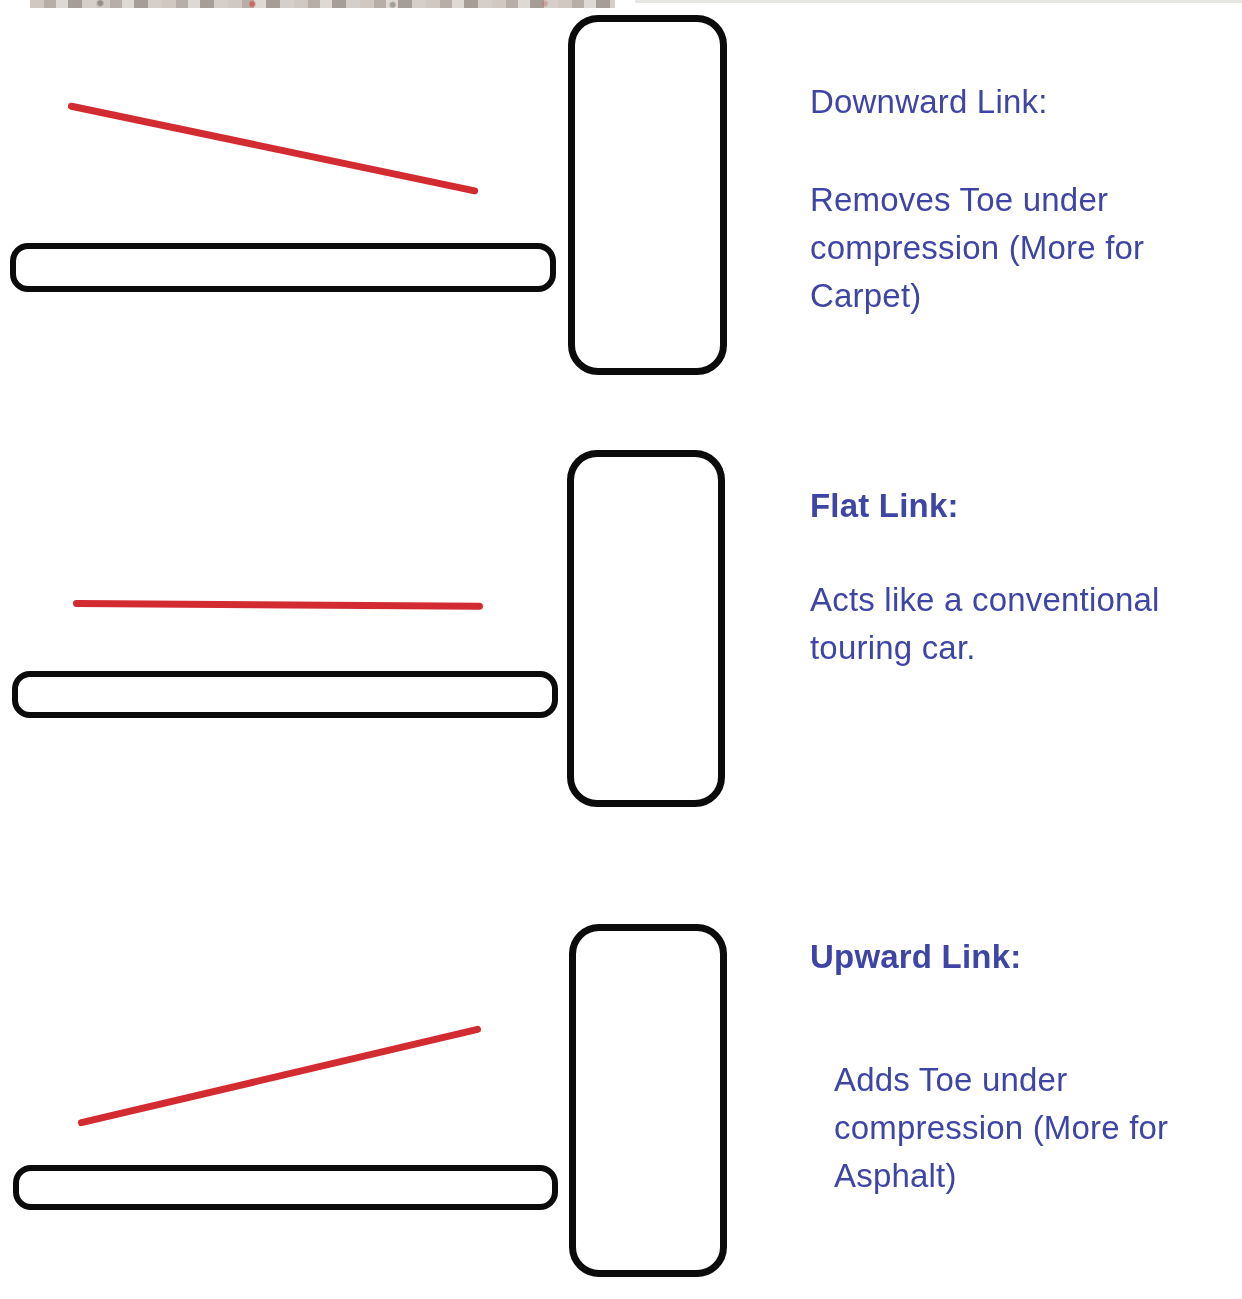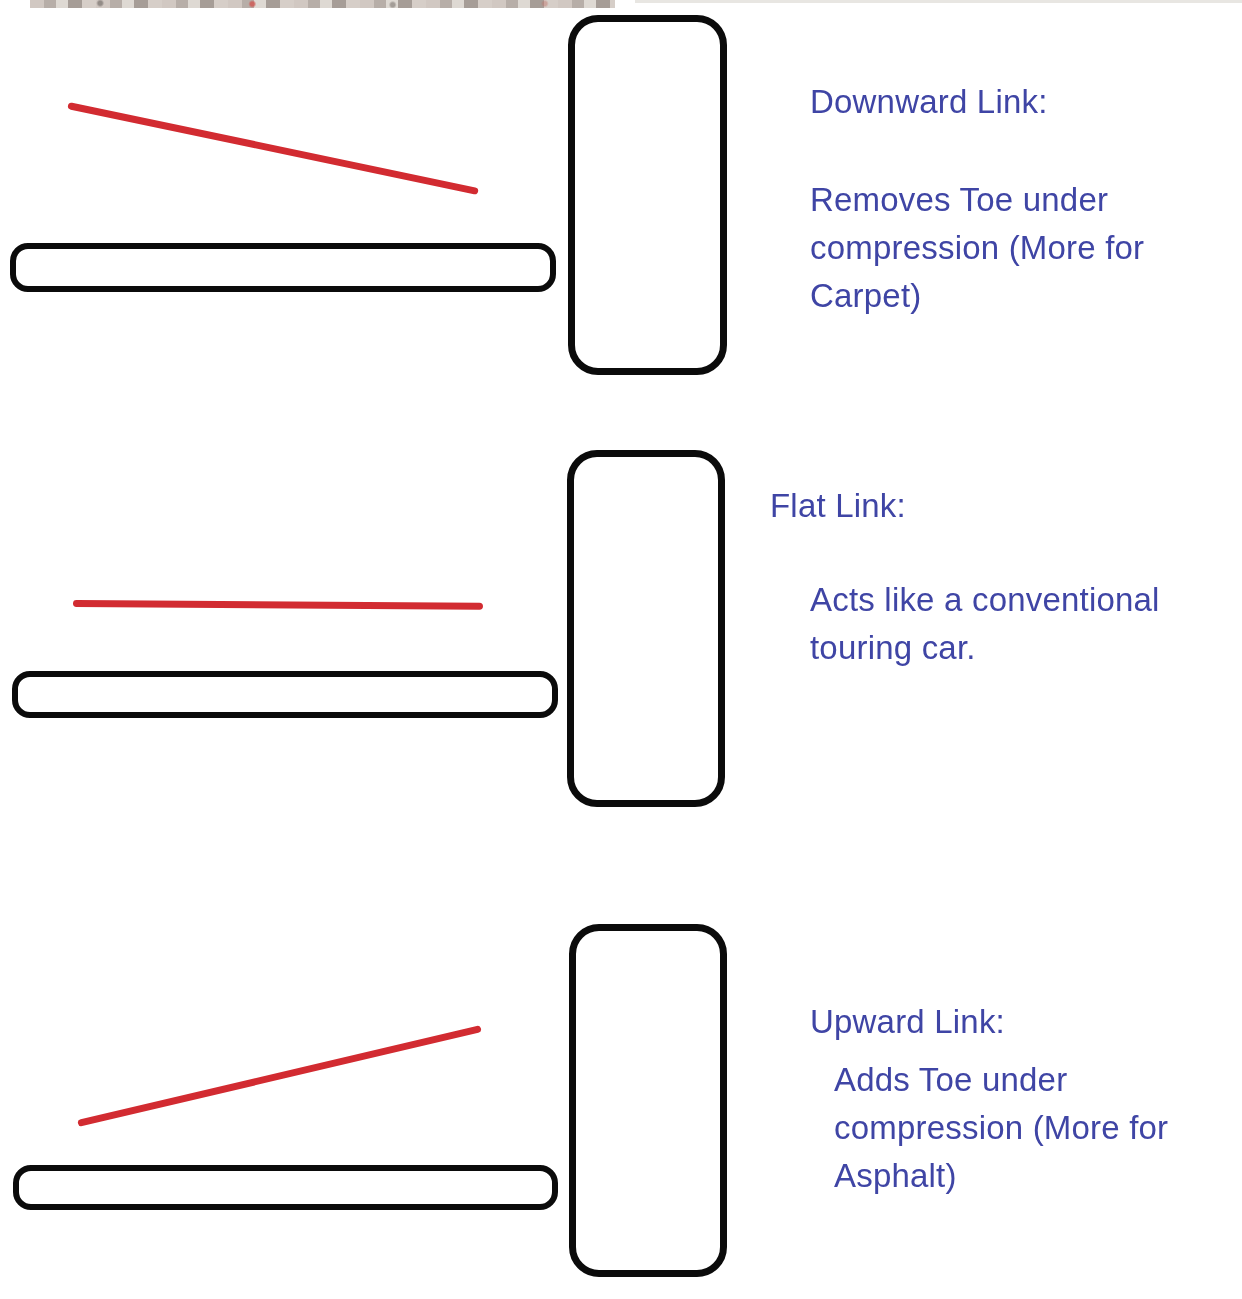--- a/index.html
+++ b/index.html
@@ -79,28 +79,28 @@
     <div class="abs title" style="left:810px;top:78px;">Downward Link:</div>
     <div class="abs body" style="left:810px;top:176px;">Removes Toe under
 compression (More for
 Carpet)</div>
   </div>
 
   <div>
     <div class="abs link" style="left:73px;top:600px;width:410px;transform:rotate(0.4deg);"></div>
     <div class="abs arm" style="left:12px;top:671px;width:546px;height:47px;"></div>
     <div class="abs tire" style="left:567px;top:450px;width:158px;height:357px;"></div>
-    <div class="abs title" style="left:770px;top:482px;">Flat Link:</div>
+    <div class="abs title" style="left:810px;top:482px;font-weight:bold;">Flat Link:</div>
     <div class="abs body" style="left:810px;top:576px;">Acts like a conventional
 touring car.</div>
   </div>
 
   <div>
     <div class="abs link" style="left:78px;top:1120px;width:414px;transform:rotate(-13.26deg);"></div>
     <div class="abs arm" style="left:13px;top:1165px;width:545px;height:45px;"></div>
     <div class="abs tire" style="left:569px;top:924px;width:158px;height:353px;"></div>
-    <div class="abs title" style="left:810px;top:998px;">Upward Link:</div>
+    <div class="abs title" style="left:810px;top:933px;font-weight:bold;">Upward Link:</div>
     <div class="abs body" style="left:834px;top:1056px;">Adds Toe under
 compression (More for
 Asphalt)</div>
   </div>
 
 </div>
 
 </body></html>

